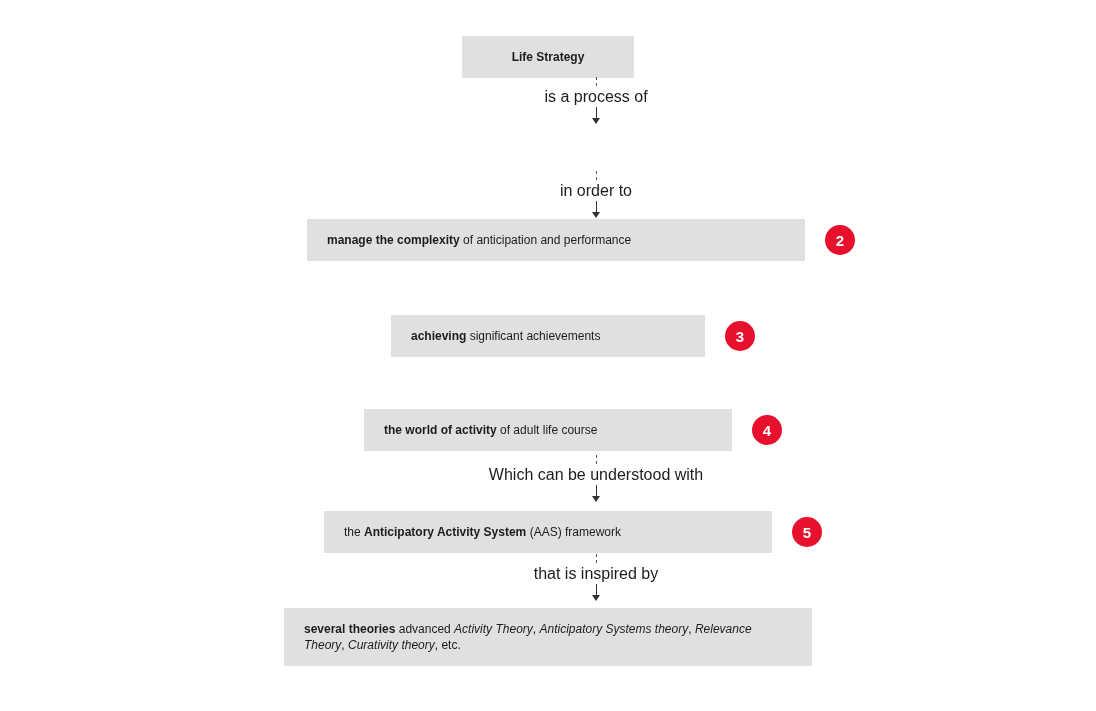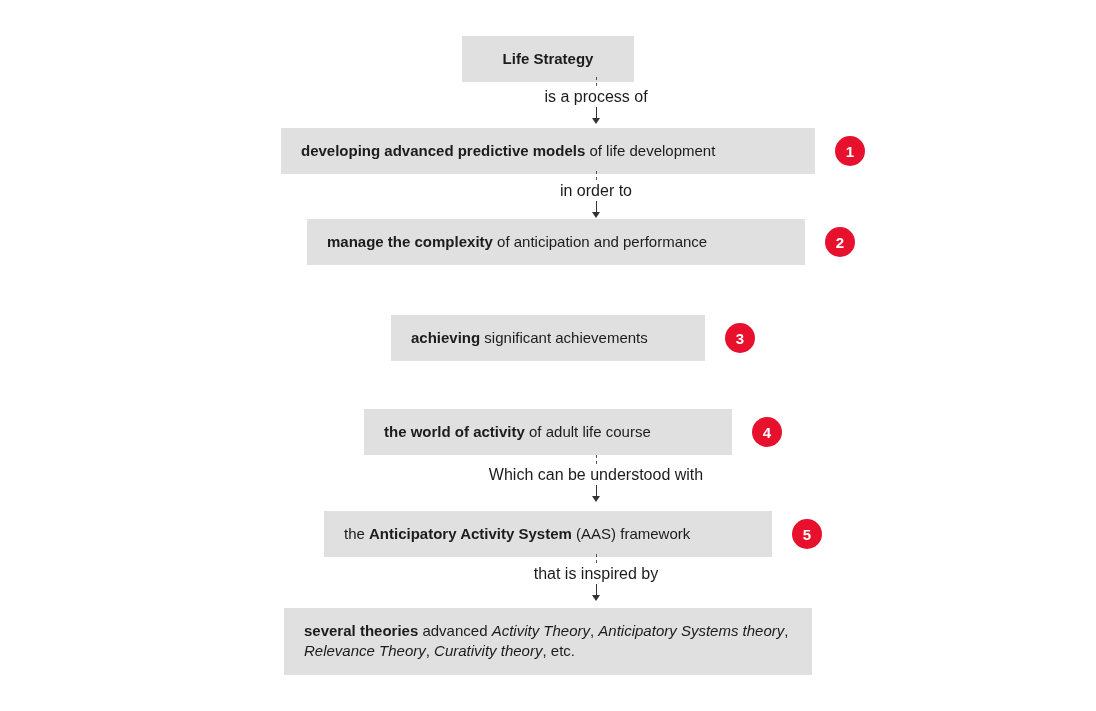--- a/index.html
+++ b/index.html
@@ -24,21 +24,21 @@
     display: flex;
     align-items: center;
     justify-content: center;
     width: 100%;
     left: 0;
   }
   .node {
     background: #e0e0e0;
     border-radius: 0;
     padding: 13px 20px;
-    font-size: 15px;
+    font-size: 12px;
     line-height: 1.35;
     color: #1c1c1c;
     text-align: left;
     box-sizing: border-box;
   }
   .node.center-text {
     text-align: center;
   }
   .node b {
     font-weight: bold;
@@ -115,27 +115,20 @@
     <div class="badge-spacer"></div>
   </div>
 
   <div class="connector" style="top:77px;">
     <div class="seg-top"></div>
     <div class="label">is a process of</div>
     <div class="seg-bottom"></div>
     <div class="arrowhead"></div>
   </div>
 
-  <div class="row" style="top:128px;">
-    <div class="badge-spacer"></div>
-    <div class="node" style="width:534px;">
-      <b>developing advanced predictive models</b><span> of life development</span>
-    </div>
-    <div class="badge">1</div>
-  </div>
 
   <div class="connector" style="top:171px;">
     <div class="seg-top"></div>
     <div class="label">in order to</div>
     <div class="seg-bottom"></div>
     <div class="arrowhead"></div>
   </div>
 
   <div class="row" style="top:219px;">
     <div class="badge-spacer"></div>

